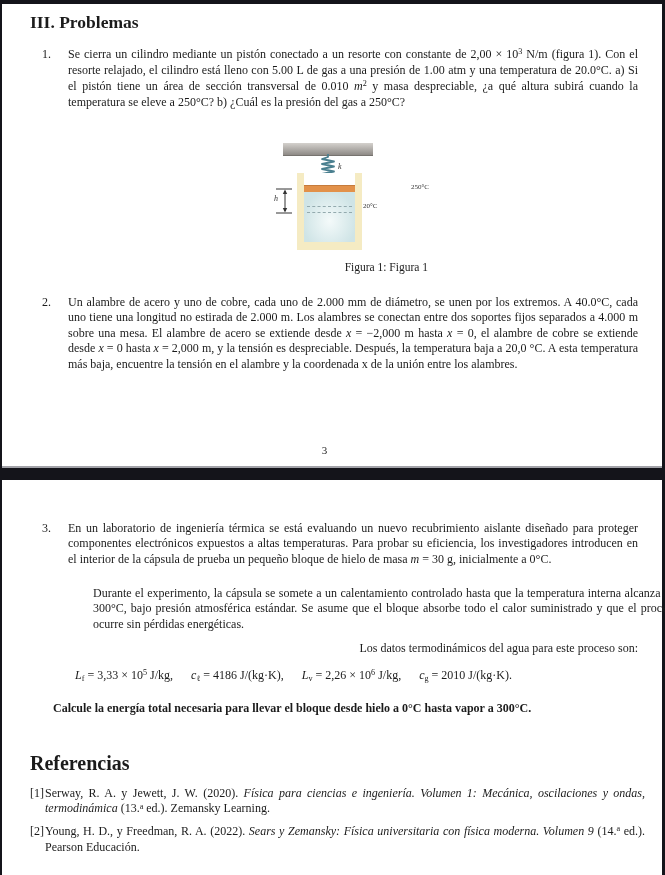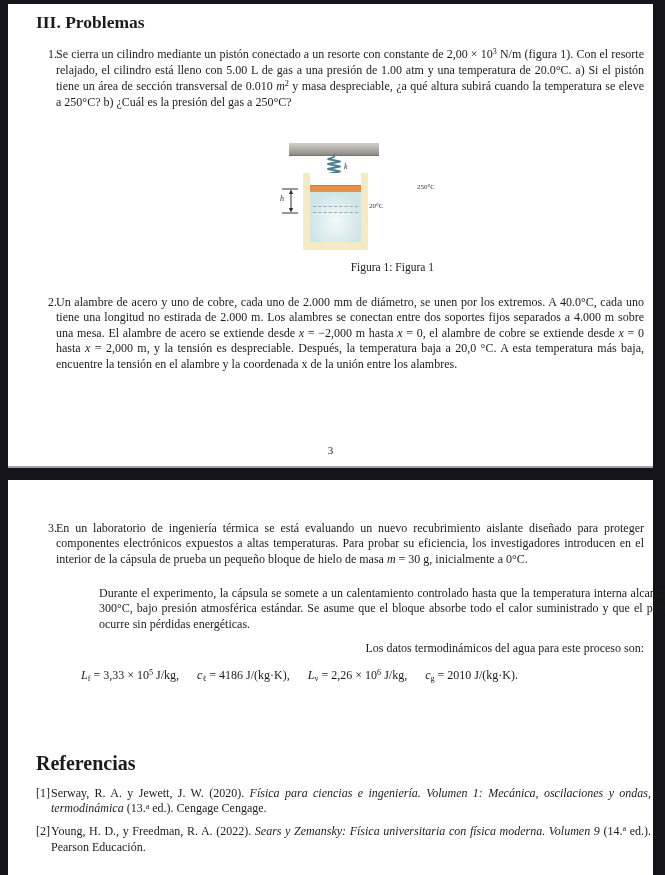--- a/index.html
+++ b/index.html
@@ -2,30 +2,30 @@
 <html><head>
 <meta charset="utf-8">
 <style>
   html,body{margin:0;padding:0;}
   body{
     width:665px;height:875px;position:relative;overflow:hidden;
     background:#14141a;
     font-family:"Liberation Serif", serif;
     color:#1b1b1b;
   }
-  .page{position:absolute;left:8px;width:645px;background:#ffffff;}
+  .page{position:absolute;left:2px;width:645px;background:#ffffff;padding-left:15px;}
   #page1{top:4px;height:462px;border-bottom:2px solid #a2a2a8;}
   #page2{top:480px;height:395px;}
   .abs{position:absolute;}
   .doc-title{font-size:17.5px;font-weight:bold;}
   .ref-title{font-size:20px;font-weight:bold;}
   .body-text{font-size:12px;line-height:15.4px;text-align:justify;}
   .list-item{position:absolute;}
   .list-num{position:absolute;left:0;top:0;font-size:12px;line-height:15.4px;}
-  .item-body{margin-left:8px;}
+  .item-body{margin-left:26px;}
   .ref-body{margin-left:15px;}
   .i{font-style:italic;}
   sup{font-size:68%;vertical-align:baseline;position:relative;top:-0.45em;}
   sub{font-size:68%;vertical-align:baseline;position:relative;top:0.25em;}
   .caption{font-size:11.5px;text-align:right;}
   .page-num{font-size:11px;text-align:center;width:645px;left:0;}
   .task{font-weight:bold;}
   
   .ceiling-bar{background:linear-gradient(#d4d1cd,#8e8a86);border-bottom:1px solid #77736f;}
   .cup{background:#f5ebc3;}
@@ -91,25 +91,26 @@
     <span class="list-num">3.</span>
     <div class="item-body body-text"><span>En un laboratorio de ingeniería térmica se está evaluando un nuevo recubrimiento aislante diseñado para proteger componentes electrónicos expuestos a altas temperaturas. Para probar su eficiencia, los investigadores introducen en el interior de la cápsula de prueba un pequeño bloque de hielo de masa </span><span class="i">m</span><span> = 30 g, inicialmente a 0°C.</span></div>
   </div>
 
   <div class="abs body-text" style="left:51px;top:106px;width:585px;margin-left:40px;">Durante el experimento, la cápsula se somete a un calentamiento controlado hasta que la temperatura interna alcanza los 300°C, bajo presión atmosférica estándar. Se asume que el bloque absorbe todo el calor suministrado y que el proceso ocurre sin pérdidas energéticas.</div>
 
   <div class="abs body-text" style="left:51px;top:161px;width:585px;text-align:right;">Los datos termodinámicos del agua para este proceso son:</div>
 
   <div class="abs body-text" style="left:73px;top:188px;width:563px;text-align:left;"><span class="i">L</span><sub>f</sub><span> = 3,33 × 10</span><sup>5</sup><span> J/kg,  </span><span class="i">c</span><sub>ℓ</sub><span> = 4186 J/(kg·K),  </span><span class="i">L</span><sub>v</sub><span> = 2,26 × 10</span><sup>6</sup><span> J/kg,  </span><span class="i">c</span><sub>g</sub><span> = 2010 J/(kg·K).</span></div>
 
+  <div class="abs body-text task" style="left:51px;top:221px;width:585px;">Calcule la energía total necesaria para llevar el bloque desde hielo a 0°C hasta vapor a 300°C.</div>
 
   <div class="abs ref-title" style="left:28px;top:272px;">Referencias</div>
 
   <div class="list-item" style="left:28px;top:306px;width:615px;">
     <span class="list-num">[1]</span>
-    <div class="ref-body body-text"><span>Serway, R. A. y Jewett, J. W. (2020). </span><span class="i">Física para ciencias e ingeniería. Volumen 1: Mecánica, oscila­ciones y ondas, termodinámica</span><span> (13.</span><sup>a</sup><span> ed.). Cengage Cengage.</span></div>
+    <div class="ref-body body-text"><span>Serway, R. A. y Jewett, J. W. (2020). </span><span class="i">Física para ciencias e ingeniería. Volumen 1: Mecánica, oscila­ciones y ondas, termodinámica</span><span> (13.</span><sup>a</sup><span> ed.). Zemansky Learning.</span></div>
   </div>
 
   <div class="list-item" style="left:28px;top:344px;width:615px;">
     <span class="list-num">[2]</span>
     <div class="ref-body body-text"><span>Young, H. D., y Freedman, R. A. (2022). </span><span class="i">Sears y Zemansky: Física universitaria con física moderna. Volumen 9</span><span> (14.</span><sup>a</sup><span> ed.). Pearson Educación.</span></div>
   </div>
 </div>
 
 </body></html>

